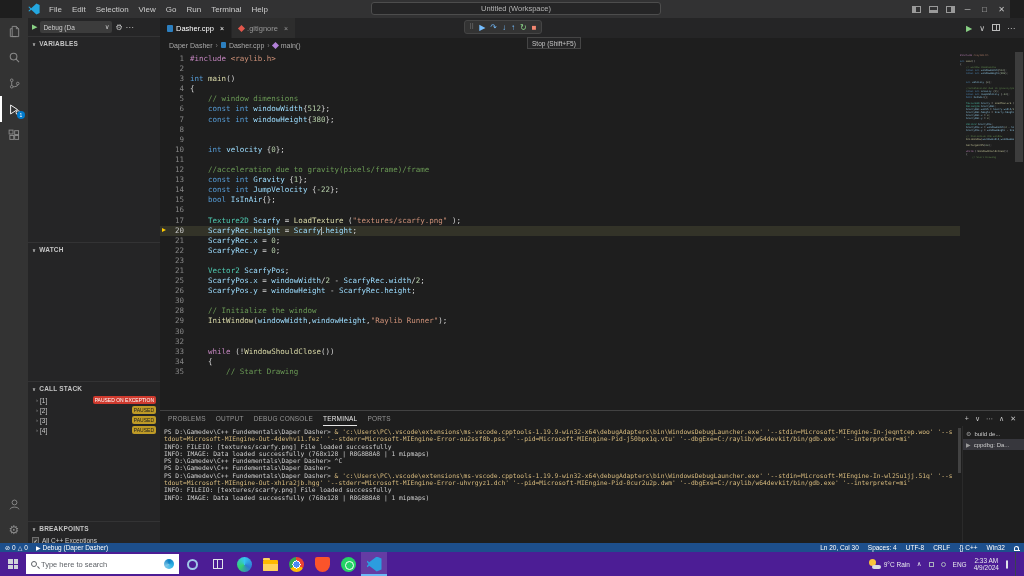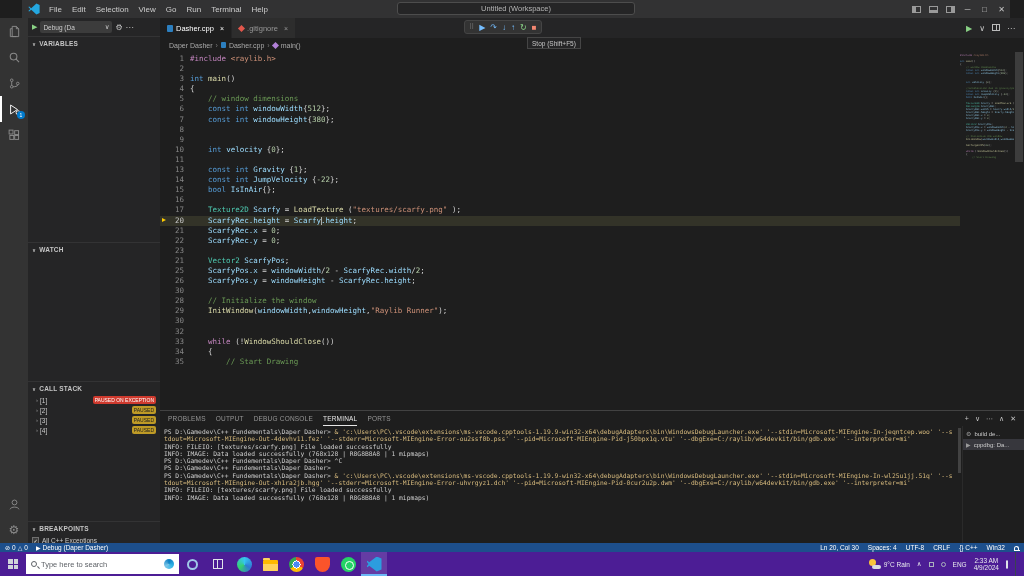--- a/index.html
+++ b/index.html
@@ -9,21 +9,21 @@
   *{box-sizing:border-box;}
   html,body{margin:0;padding:0;}
   body{width:1024px;height:576px;position:relative;overflow:hidden;background:#1e1e1e;
        font-family:"Liberation Sans","DejaVu Sans",sans-serif;color:#cccccc;-webkit-font-smoothing:antialiased;}
 
   
   .titlebar{position:absolute;top:0;left:0;right:14px;height:18px;background:#323233;display:flex;align-items:center;font-size:8px;z-index:50;margin-left:22px;}
   .vs-logo{margin:0 4px 0 6px;flex:none;}
   .menu-bar{display:flex;height:100%;}
   .menu-item{padding:0 5px;display:flex;align-items:center;color:#cccccc;}
-  .command-center{position:absolute;left:50%;transform:translateX(-50%);top:2px;width:238px;height:13px;background:#252526;border:1px solid #4d4d4d;border-radius:3px;display:flex;align-items:center;justify-content:center;color:#b4b4b4;font-size:7.5px;}
+  .command-center{position:absolute;left:50%;transform:translateX(-50%);top:2px;width:290px;height:13px;background:#252526;border:1px solid #4d4d4d;border-radius:3px;display:flex;align-items:center;justify-content:center;color:#b4b4b4;font-size:7.5px;}
   .window-controls{margin-left:auto;display:flex;height:100%;align-items:center;}
   .wc-btn{width:17px;height:100%;display:flex;align-items:center;justify-content:center;font-size:8px;color:#c5c5c5;}
   .li{width:9px;height:7px;border:1px solid #9a9a9a;position:relative;display:inline-block;}
   .li-left::after{content:"";position:absolute;left:0;top:0;bottom:0;width:3px;background:#9a9a9a;}
   .li-bottom::after{content:"";position:absolute;left:0;right:0;bottom:0;height:2px;background:#9a9a9a;}
   .li-right::after{content:"";position:absolute;right:0;top:0;bottom:0;width:3px;background:#9a9a9a;}
 
   
   .activitybar{position:absolute;top:18px;left:0;width:28px;bottom:33px;background:#333333;display:flex;flex-direction:column;align-items:center;z-index:40;}
   .ab-icon{width:28px;height:26px;display:flex;align-items:center;justify-content:center;color:#8b8b8b;position:relative;}
@@ -379,20 +379,24 @@
         </div>
         <div class="code-line">
           <span class="ln">10</span>
           <span class="lc"><span class="c-kw">    int </span><span class="c-var">velocity</span><span class="c-pl"> {</span><span class="c-num">0</span><span class="c-pl">};</span></span>
         </div>
         <div class="code-line">
           <span class="ln">11</span>
           <span class="lc"></span>
         </div>
         <div class="code-line">
+          <span class="ln">12</span>
+          <span class="lc"><span class="c-cmt">    //acceleration due to gravity(pixels/frame)/frame</span></span>
+        </div>
+        <div class="code-line">
           <span class="ln">13</span>
           <span class="lc"><span class="c-kw">    const int </span><span class="c-var">Gravity</span><span class="c-pl"> {</span><span class="c-num">1</span><span class="c-pl">};</span></span>
         </div>
         <div class="code-line">
           <span class="ln">14</span>
           <span class="lc"><span class="c-kw">    const int </span><span class="c-var">JumpVelocity</span><span class="c-pl"> {</span><span class="c-num">-22</span><span class="c-pl">};</span></span>
         </div>
         <div class="code-line">
           <span class="ln">15</span>
           <span class="lc"><span class="c-kw">    bool </span><span class="c-var">IsInAir</span><span class="c-pl">{};</span></span>

